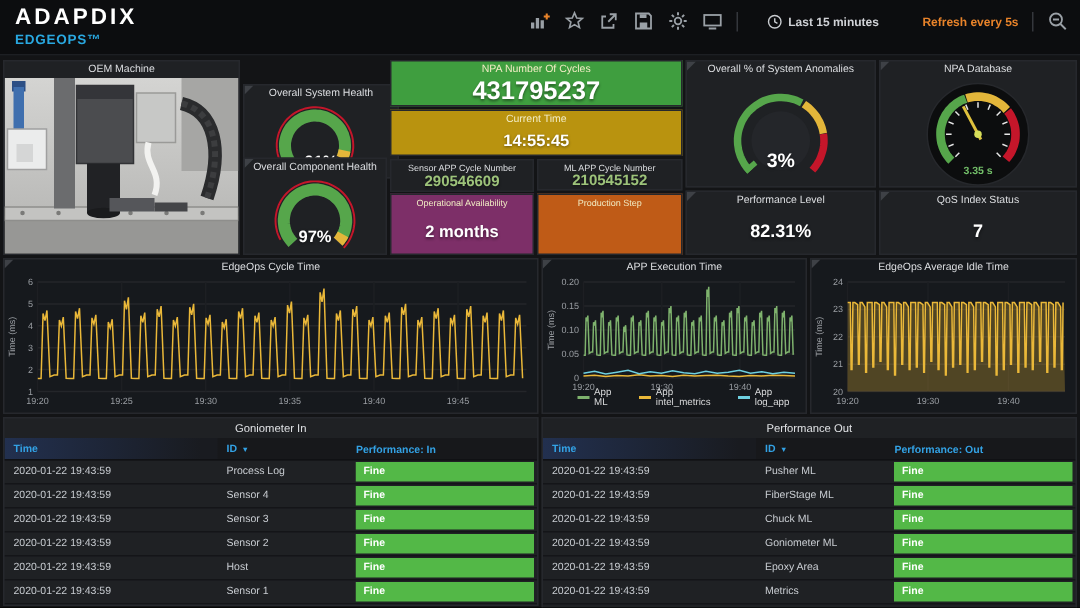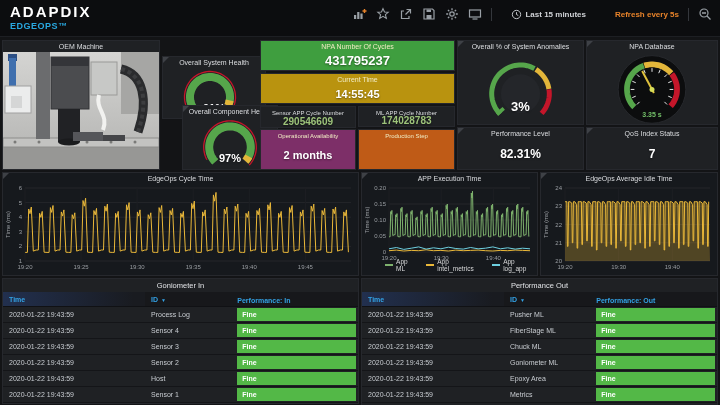--- a/index.html
+++ b/index.html
@@ -14,21 +14,21 @@
   .tbic{width:14px;height:14px;display:block;cursor:pointer;}
   .tb-txt{font-size:8px;color:#d0d2d6;font-weight:bold;display:flex;align-items:center;gap:3px;padding-left:10px;}
   .tb-refresh{font-size:8px;color:#e8832a;font-weight:bold;padding-left:20px;}
   .sep{width:1px;height:13px;background:#34373c;}
   
   .panel{position:absolute;background:#1f2124;border:1px solid #26282d;overflow:hidden;}
   .ptitle{height:11px;line-height:12px;text-align:center;font-size:7px;color:#dcdee1;white-space:nowrap;overflow:hidden;}
   .tinted .ptitle{color:#f1ecc4;}
   .pvalue{position:absolute;left:0;right:0;top:10px;bottom:0;display:flex;align-items:center;justify-content:center;
           font-weight:bold;color:#fff;text-shadow:0 1px 2px rgba(0,0,0,.45);white-space:nowrap;}
-  .v15{font-size:11px;}.v13{font-size:13px;}.v12{font-size:12px;}.v11{font-size:11px;}.v10{font-size:10px;}
+  .v15{font-size:11px;}.v13{font-size:17px;}.v12{font-size:12px;}.v11{font-size:11px;}.v10{font-size:10px;}
   .gauge{position:absolute;left:0;right:0;top:11px;bottom:0;}
   .gauge-value{position:absolute;left:0;right:0;text-align:center;font-weight:bold;color:#fff;
                text-shadow:0 1px 2px rgba(0,0,0,.5);}
   .speedo-value{position:absolute;left:0;right:0;bottom:6px;text-align:center;font-size:7px;font-weight:bold;}
   .corner{position:absolute;left:0;top:0;width:0;height:0;border-top:6px solid #3e4146;border-right:6px solid transparent;}
   
   .chartp{background:#16191d;}
   .plot{position:absolute;left:1px;right:1px;top:11px;bottom:1px;cursor:crosshair;}
   .legend{position:absolute;left:22px;bottom:2px;display:flex;gap:10px;align-items:center;}
   .legend .item{display:flex;align-items:center;gap:3px;font-size:6.5px;color:#d8d9da;}
@@ -143,21 +143,21 @@
     <div class="ptitle">Overall System Health</div>
     <div class="gauge"><svg width="94" height="50" viewBox="0 0 94 50">
           <polyline points="24.7,41.3 23.9,39.7 23.2,38.1 22.6,36.4 22.1,34.6 21.8,32.9 21.6,31.1 21.5,29.4 21.5,27.6 21.7,25.8 22.0,24.0 22.4,22.3 22.9,20.6 23.6,19.0 24.3,17.3 25.2,15.8 26.2,14.3 27.2,12.9 28.4,11.5 29.7,10.3 31.0,9.1 32.4,8.1 33.9,7.1 35.5,6.2 37.1,5.5 38.8,4.9 40.5,4.3 42.2,4.0 44.0,3.7 45.8,3.5 47.5,3.5 49.3,3.6 51.1,3.8 52.8,4.2 54.5,4.6 56.2,5.2 57.9,5.9 59.4,6.7 61.0,7.7 62.4,8.7 63.8,9.8 65.1,11.0 66.3,12.3 67.4,13.7 68.4,15.2 69.3,16.7 70.1,18.3 70.8,19.9 71.4,21.6 71.9,23.4 72.2,25.1 72.4,26.9 72.5,28.6 72.5,30.4 72.3,32.2 72.0,34.0 71.6,35.7 71.1,37.4 70.4,39.0 69.7,40.7 68.8,42.2 67.8,43.7 66.8,45.1 65.6,46.5" fill="none" stroke="#c4162a" stroke-width="1.3"></polyline>
           <polyline points="32.9,43.1 31.9,42.1 31.0,41.0 30.2,39.9 29.5,38.7 28.9,37.5 28.3,36.2 27.9,34.8 27.5,33.5 27.2,32.1 27.1,30.7 27.0,29.3 27.0,28.0 27.1,26.6 27.4,25.2 27.7,23.8 28.1,22.5 28.6,21.2 29.2,19.9 29.9,18.7 30.6,17.5 31.5,16.4 32.4,15.4 33.4,14.4 34.4,13.5 35.5,12.6 36.7,11.9 37.9,11.2 39.2,10.6 40.5,10.1 41.8,9.7 43.2,9.4 44.6,9.1 46.0,9.0 47.3,9.0 48.7,9.1 50.1,9.2 51.5,9.5 52.8,9.9 54.2,10.3 55.5,10.9 56.7,11.5 57.9,12.2 59.0,13.0 60.1,13.9 61.1,14.9 62.1,15.9 63.0,17.0 63.8,18.1 64.5,19.3 65.1,20.5 65.7,21.8 66.1,23.2 66.5,24.5 66.8,25.9 66.9,27.3 67.0,28.7 67.0,30.0 66.9,31.4 66.6,32.8 66.3,34.2 65.9,35.5 65.4,36.8 64.8,38.1 64.1,39.3 63.4,40.5 62.5,41.6 61.6,42.6" fill="none" stroke="#2e3035" stroke-width="8"></polyline>
           <polyline points="32.9,43.1 31.9,42.1 31.0,41.0 30.2,39.9 29.5,38.7 28.9,37.5 28.3,36.2 27.9,34.8 27.5,33.5 27.2,32.1 27.1,30.7 27.0,29.3 27.0,28.0 27.1,26.6 27.4,25.2 27.7,23.8 28.1,22.5 28.6,21.2 29.2,19.9 29.9,18.7 30.6,17.5 31.5,16.4 32.4,15.4 33.4,14.4 34.4,13.5 35.5,12.6 36.7,11.9 37.9,11.2 39.2,10.6 40.5,10.1 41.8,9.7 43.2,9.4 44.6,9.1 46.0,9.0 47.3,9.0 48.7,9.1 50.1,9.2 51.5,9.5 52.8,9.9 54.2,10.3 55.5,10.9 56.7,11.5 57.9,12.2 59.0,13.0 60.1,13.9 61.1,14.9 62.1,15.9 63.0,17.0 63.8,18.1 64.5,19.3 65.1,20.5 65.7,21.8 66.1,23.2 66.5,24.5 66.8,25.9 66.9,27.3 67.0,28.7 67.0,30.0 66.9,31.4 66.6,32.8 66.3,34.2 65.9,35.5" fill="none" stroke="#56a64b" stroke-width="8"></polyline>
           <polyline points="66.7,32.4 66.4,33.8 66.0,35.1 65.6,36.5 65.0,37.7" fill="none" stroke="#e3b63a" stroke-width="8"></polyline>
         </svg></div>
     <div class="gauge-value" style="bottom:4px;font-size:11px;">91%</div>
   </div>
 
-  <div class="panel" style="left:162px;top:105px;width:96px;height:65px;margin-left:20px;">
+  <div class="panel" style="left:162px;top:105px;width:96px;height:65px;">
     <div class="corner"></div>
     <div class="ptitle">Overall Component Health</div>
     <div class="gauge"><svg width="94" height="52" viewBox="0 0 94 52">
           <polyline points="24.0,42.8 23.1,41.2 22.4,39.5 21.8,37.8 21.4,36.0 21.0,34.2 20.8,32.4 20.7,30.5 20.7,28.7 20.9,26.9 21.2,25.1 21.6,23.3 22.2,21.5 22.8,19.8 23.6,18.1 24.5,16.5 25.5,15.0 26.6,13.5 27.8,12.2 29.1,10.9 30.5,9.7 32.0,8.6 33.5,7.6 35.1,6.7 36.8,5.9 38.5,5.3 40.3,4.7 42.1,4.3 43.9,4.0 45.7,3.9 47.6,3.9 49.4,4.0 51.2,4.2 53.0,4.6 54.8,5.0 56.5,5.6 58.2,6.4 59.8,7.2 61.4,8.2 62.9,9.2 64.3,10.4 65.7,11.6 66.9,13.0 68.1,14.4 69.1,15.9 70.0,17.5 70.9,19.1 71.6,20.8 72.2,22.6 72.6,24.3 73.0,26.1 73.2,28.0 73.3,29.8 73.3,31.6 73.1,33.5 72.8,35.3 72.4,37.1 71.8,38.8 71.2,40.5 70.4,42.2 69.5,43.8 68.5,45.3 67.4,46.8 66.2,48.2" fill="none" stroke="#c4162a" stroke-width="1.3"></polyline>
           <polyline points="32.3,44.9 31.3,43.8 30.4,42.7 29.6,41.5 28.8,40.2 28.1,39.0 27.6,37.6 27.1,36.2 26.7,34.8 26.5,33.4 26.3,32.0 26.2,30.5 26.2,29.1 26.4,27.6 26.6,26.2 26.9,24.8 27.3,23.4 27.9,22.0 28.5,20.7 29.2,19.4 30.0,18.2 30.8,17.1 31.8,16.0 32.8,14.9 33.9,14.0 35.1,13.1 36.3,12.3 37.6,11.6 38.9,11.0 40.2,10.5 41.6,10.1 43.0,9.7 44.5,9.5 45.9,9.4 47.4,9.4 48.8,9.4 50.3,9.6 51.7,9.9 53.1,10.3 54.5,10.7 55.8,11.3 57.1,12.0 58.3,12.7 59.5,13.5 60.6,14.5 61.7,15.5 62.7,16.5 63.6,17.6 64.4,18.8 65.2,20.1 65.9,21.4 66.4,22.7 66.9,24.1 67.3,25.5 67.5,26.9 67.7,28.3 67.8,29.8 67.8,31.2 67.6,32.7 67.4,34.1 67.1,35.5 66.7,36.9 66.1,38.3 65.5,39.6 64.8,40.9 64.0,42.1 63.2,43.2 62.2,44.3" fill="none" stroke="#2e3035" stroke-width="8"></polyline>
           <polyline points="32.3,44.9 31.3,43.8 30.4,42.7 29.6,41.5 28.8,40.2 28.1,39.0 27.6,37.6 27.1,36.2 26.7,34.8 26.5,33.4 26.3,32.0 26.2,30.5 26.2,29.1 26.4,27.6 26.6,26.2 26.9,24.8 27.3,23.4 27.9,22.0 28.5,20.7 29.2,19.4 30.0,18.2 30.8,17.1 31.8,16.0 32.8,14.9 33.9,14.0 35.1,13.1 36.3,12.3 37.6,11.6 38.9,11.0 40.2,10.5 41.6,10.1 43.0,9.7 44.5,9.5 45.9,9.4 47.4,9.4 48.8,9.4 50.3,9.6 51.7,9.9 53.1,10.3 54.5,10.7 55.8,11.3 57.1,12.0 58.3,12.7 59.5,13.5 60.6,14.5 61.7,15.5 62.7,16.5 63.6,17.6 64.4,18.8 65.2,20.1 65.9,21.4 66.4,22.7 66.9,24.1 67.3,25.5 67.5,26.9 67.7,28.3 67.8,29.8 67.8,31.2 67.6,32.7 67.4,34.1 67.1,35.5 66.7,36.9 66.1,38.3 65.5,39.6 64.8,40.9 64.0,42.1" fill="none" stroke="#56a64b" stroke-width="8"></polyline>
           <polyline points="65.7,39.3 65.0,40.6 64.2,41.8 63.4,43.0 62.4,44.1" fill="none" stroke="#e3b63a" stroke-width="8"></polyline>
         </svg></div>
     <div class="gauge-value" style="bottom:5px;font-size:11px;">97%</div>
   </div>
@@ -171,21 +171,21 @@
     <div class="ptitle">Current Time</div>
     <div class="pvalue v15">14:55:45</div>
   </div>
 
   <div class="panel stat" style="left:260px;top:106px;width:96px;height:22px;">
     <div class="ptitle" style="font-size:6px">Sensor APP Cycle Number</div>
     <div class="pvalue v10" style="top: 8px; color: rgb(157, 195, 122);">290546609</div>
   </div>
   <div class="panel stat" style="left:358px;top:106px;width:97px;height:21px;">
     <div class="ptitle" style="font-size:6px">ML APP Cycle Number</div>
-    <div class="pvalue v10" style="top: 8px; color: rgb(157, 195, 122);">174028783</div>
+    <div class="pvalue v10" style="top: 8px; color: rgb(157, 195, 122);">210545152</div>
   </div>
 
   <div class="panel stat tinted" style="left: 260px; top: 129px; width: 96px; height: 41px; background: rgb(125, 47, 104);">
     <div class="ptitle" style="font-size:6px">Operational Availability</div>
     <div class="pvalue v11">2 months</div>
   </div>
   <div class="panel stat tinted" style="left: 358px; top: 129px; width: 97px; height: 41px; background: rgb(191, 91, 23);">
     <div class="ptitle" style="font-size:6px">Production Step</div>
   </div>
 

